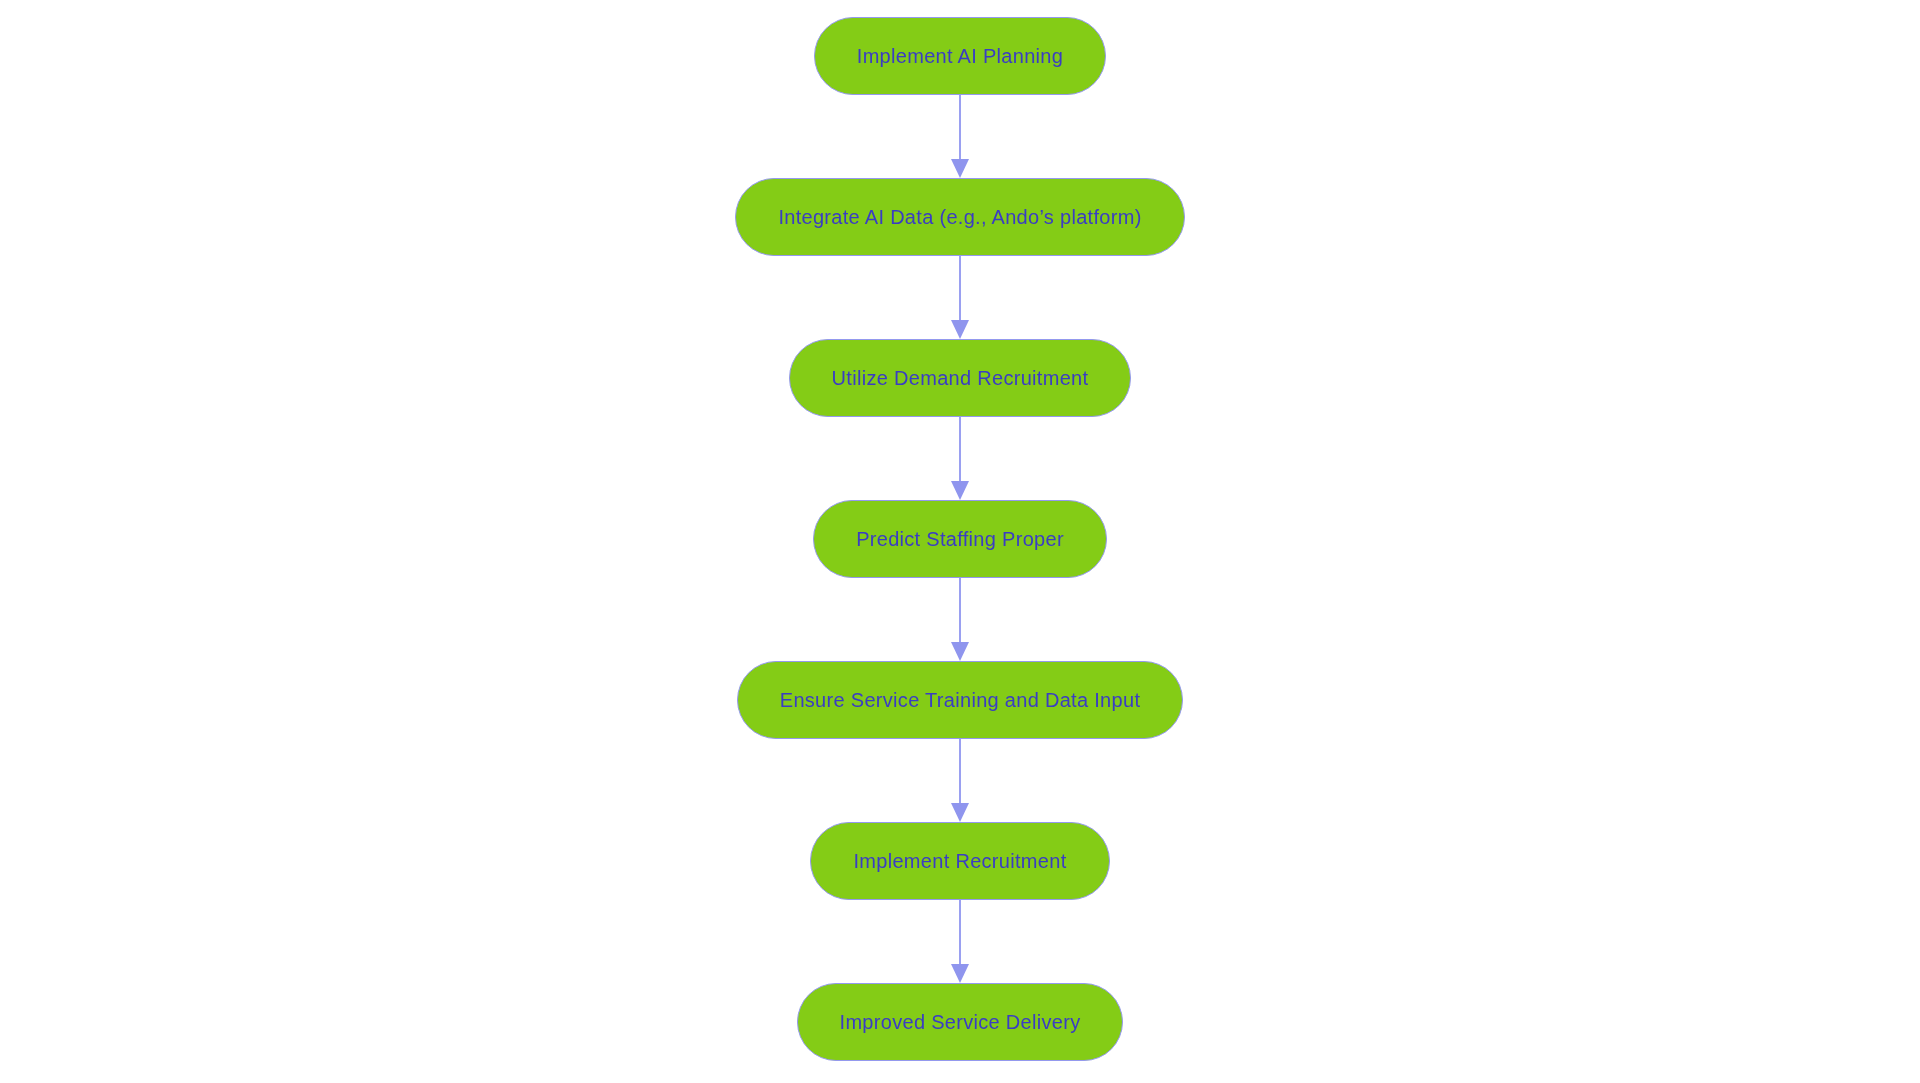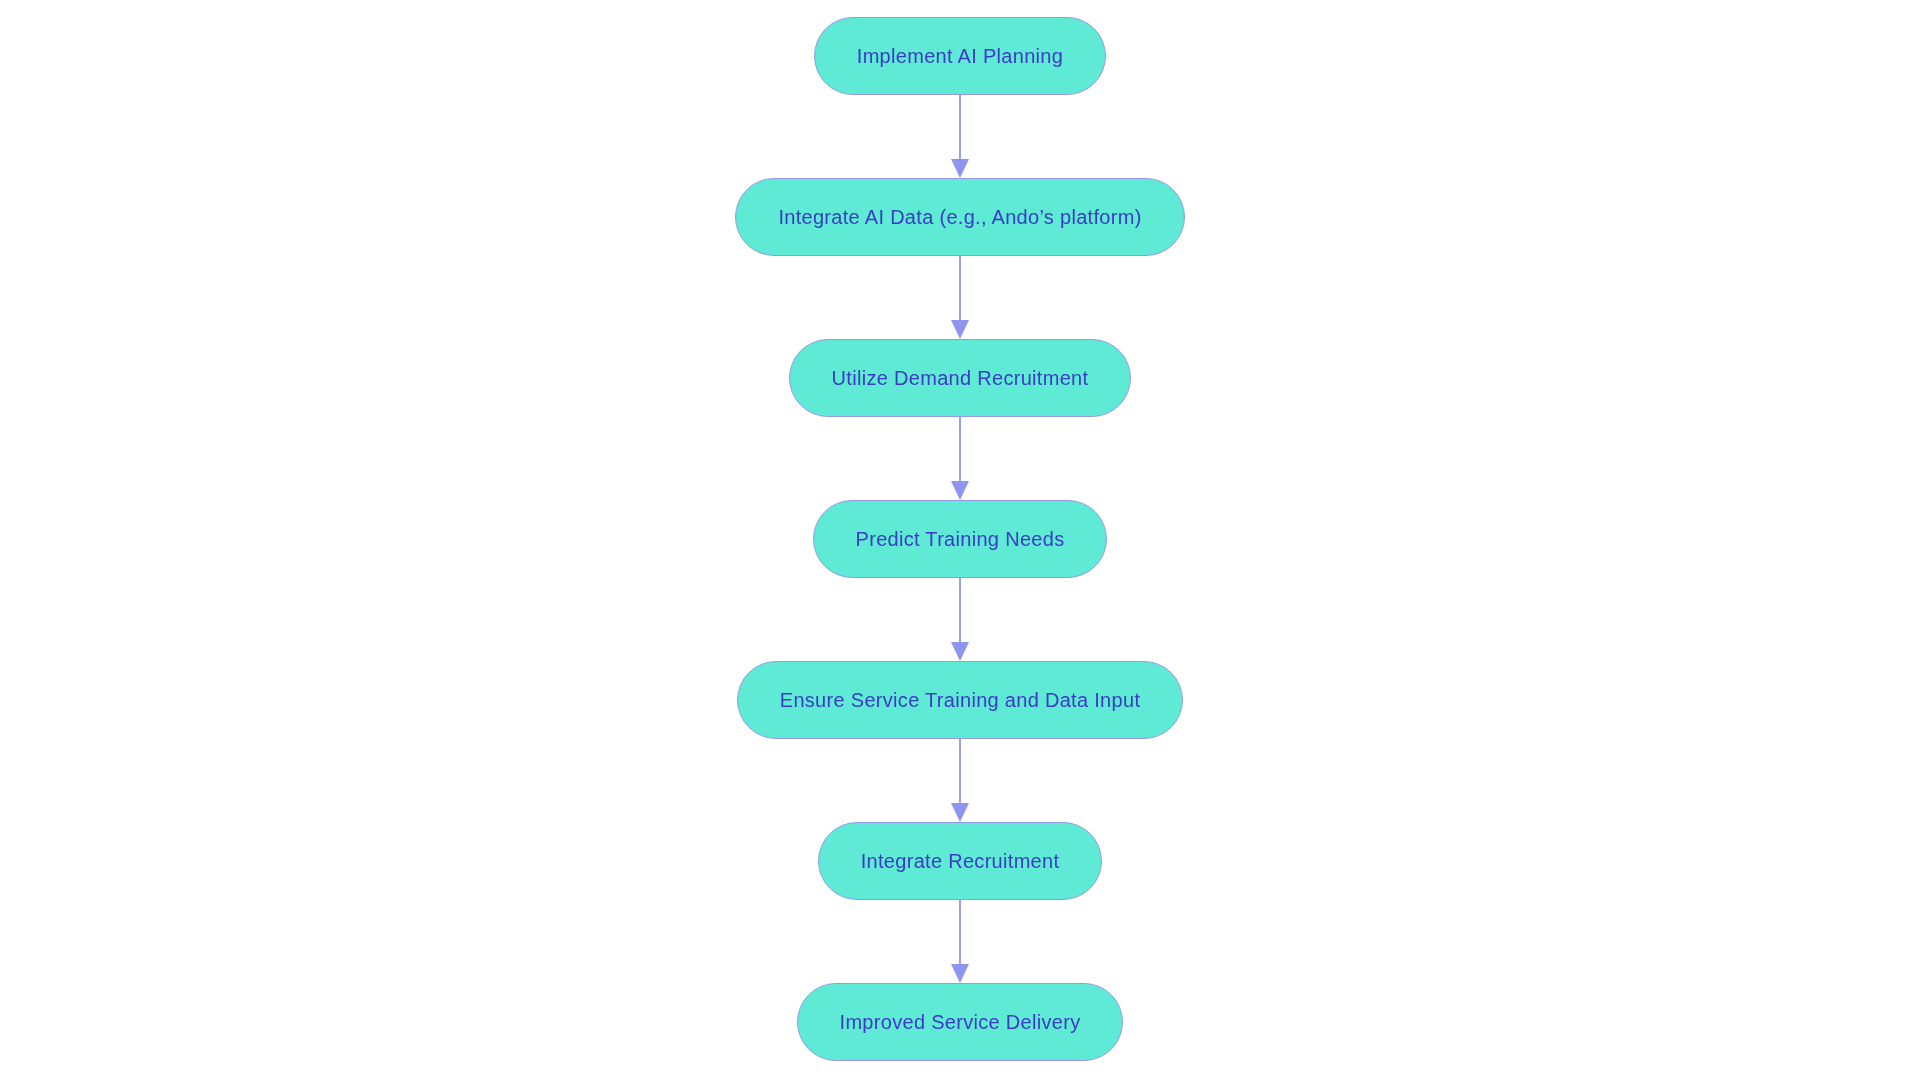--- a/index.html
+++ b/index.html
@@ -18,21 +18,21 @@
     width: 100%;
     display: flex;
     flex-direction: column;
     align-items: center;
   }
   .node {
     box-sizing: border-box;
     height: 78px;
     padding: 0 42px;
     border-radius: 39px;
-    background: #5eead4;
+    background: #84cc16;
     border: 1.5px solid #9499ee;
     display: flex;
     align-items: center;
     justify-content: center;
   }
   .node-label {
     font-size: 20px;
     letter-spacing: 0.3px;
     color: #3a3dc4;
     white-space: nowrap;
@@ -82,39 +82,39 @@
   <div class="node">
     <span class="node-label">Utilize Demand Recruitment</span>
   </div>
 
   <div class="arrow">
     <div class="arrow-line"></div>
     <div class="arrow-head"></div>
   </div>
 
   <div class="node">
-    <span class="node-label">Predict Training Needs</span>
+    <span class="node-label">Predict Staffing Proper</span>
   </div>
 
   <div class="arrow">
     <div class="arrow-line"></div>
     <div class="arrow-head"></div>
   </div>
 
   <div class="node">
     <span class="node-label">Ensure Service Training and Data Input</span>
   </div>
 
   <div class="arrow">
     <div class="arrow-line"></div>
     <div class="arrow-head"></div>
   </div>
 
   <div class="node">
-    <span class="node-label">Integrate Recruitment</span>
+    <span class="node-label">Implement Recruitment</span>
   </div>
 
   <div class="arrow">
     <div class="arrow-line"></div>
     <div class="arrow-head"></div>
   </div>
 
   <div class="node">
     <span class="node-label">Improved Service Delivery</span>
   </div>

